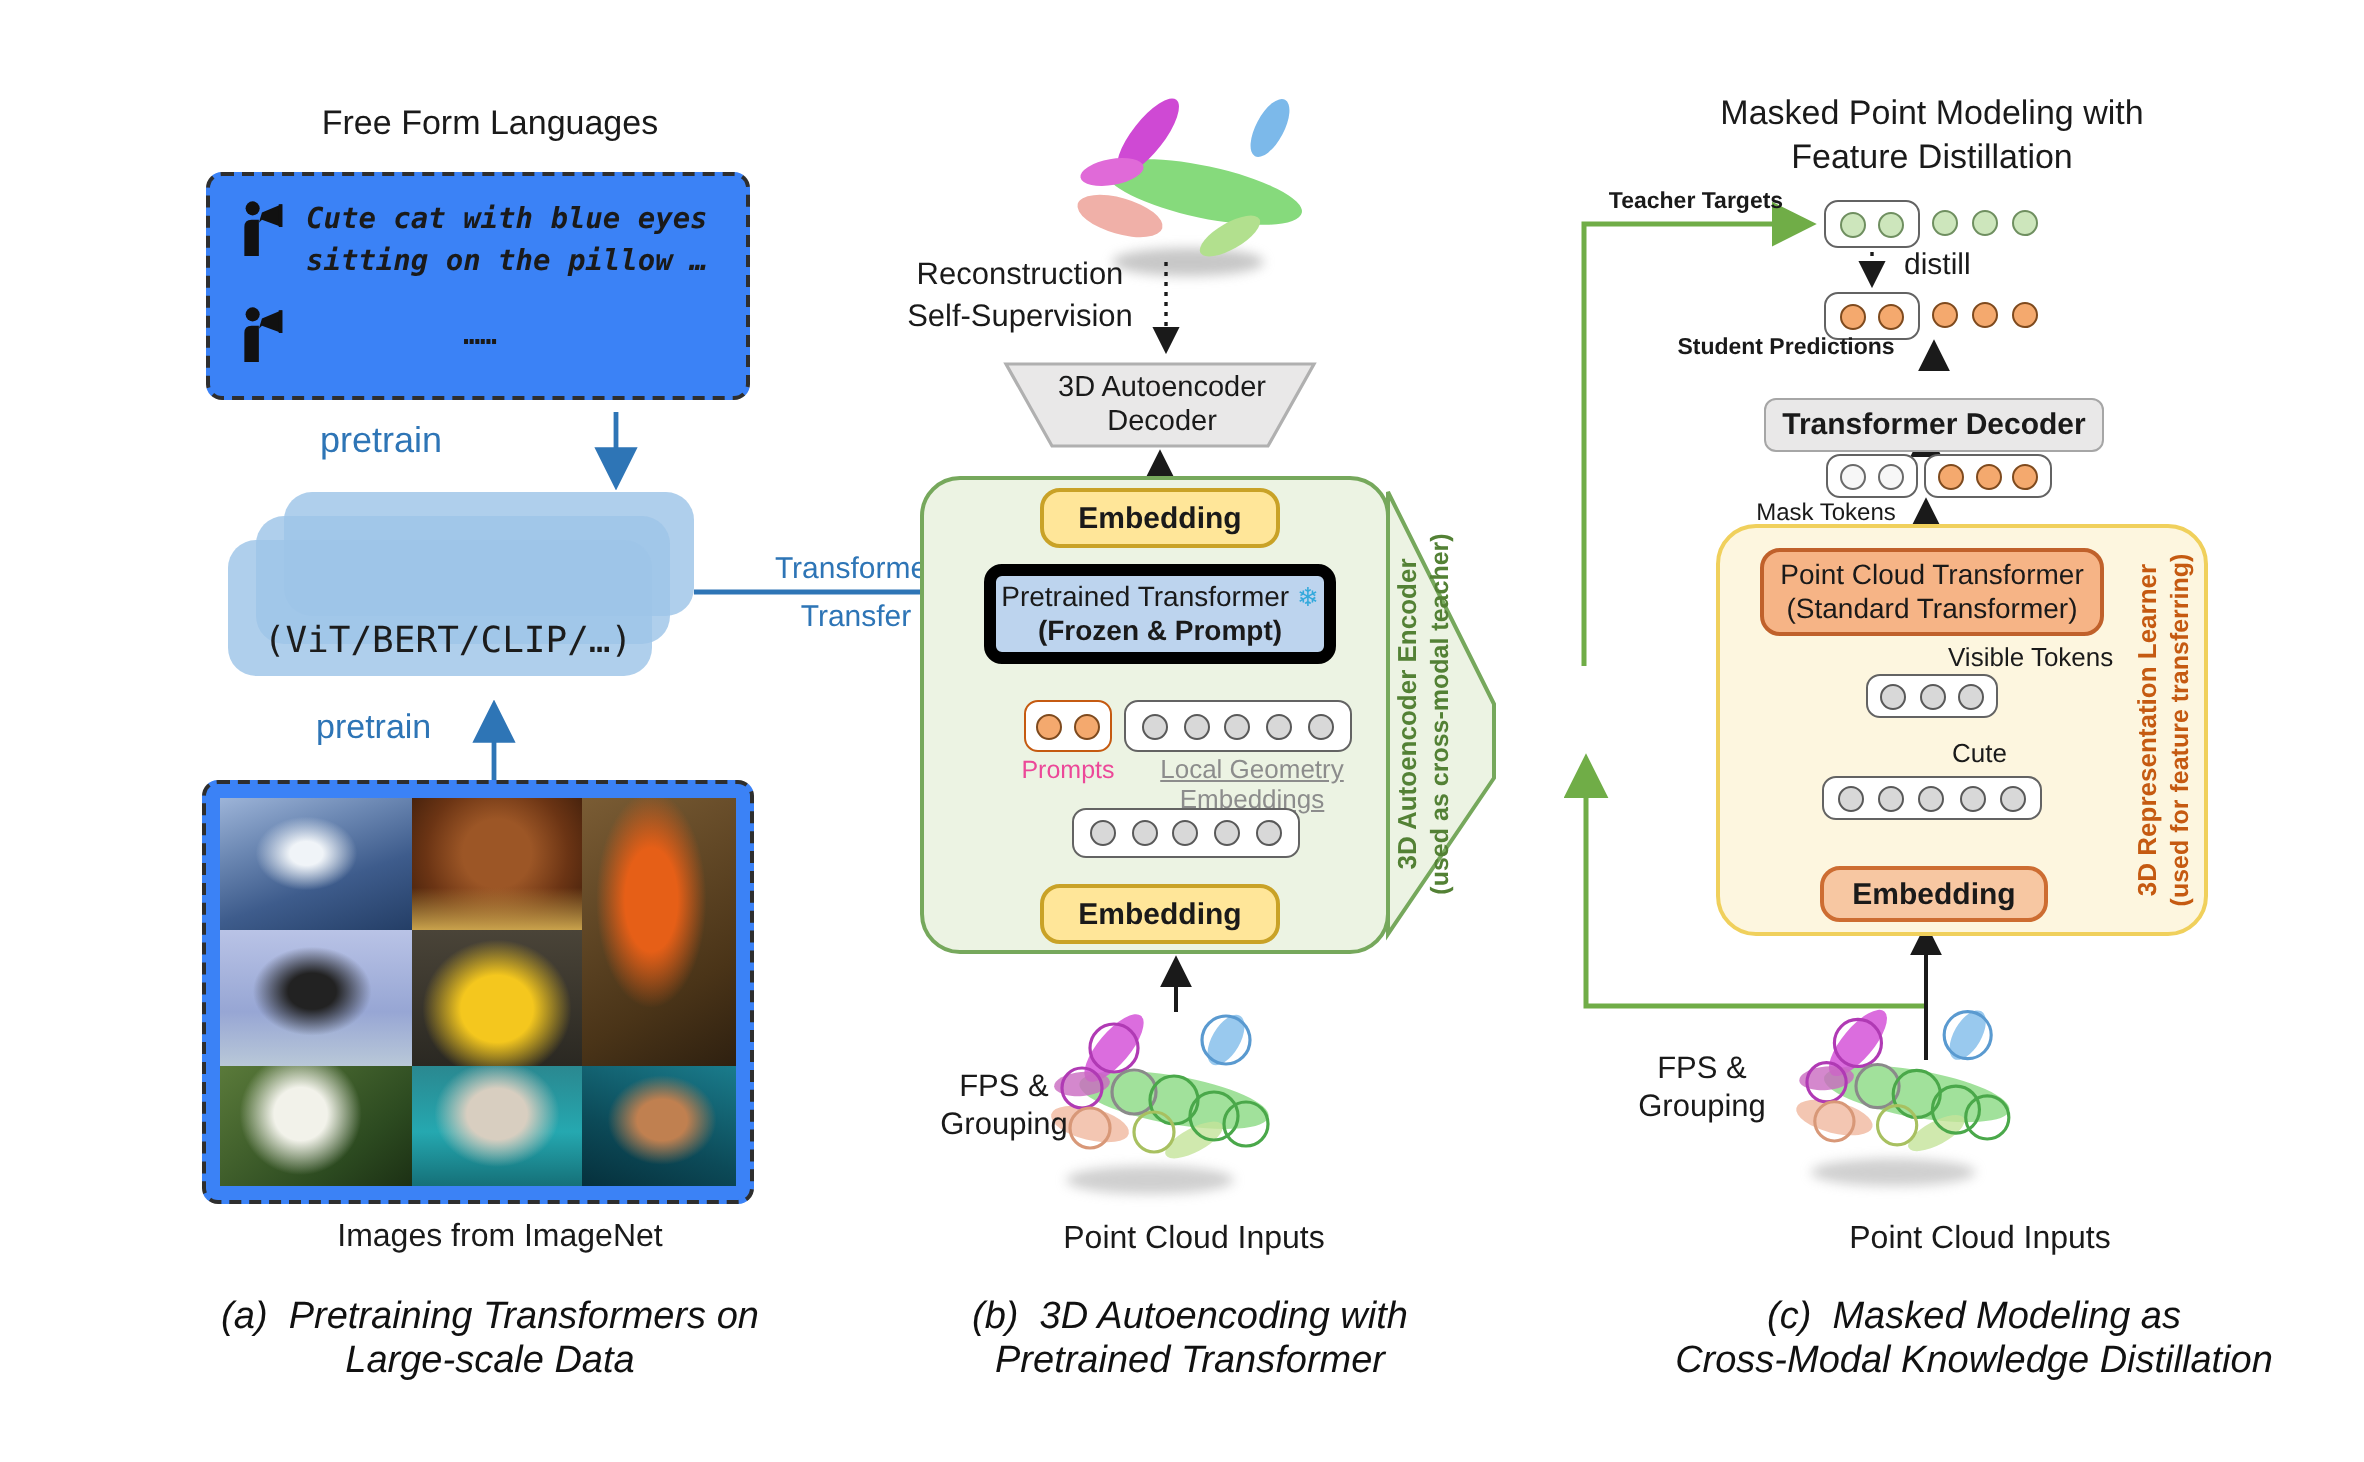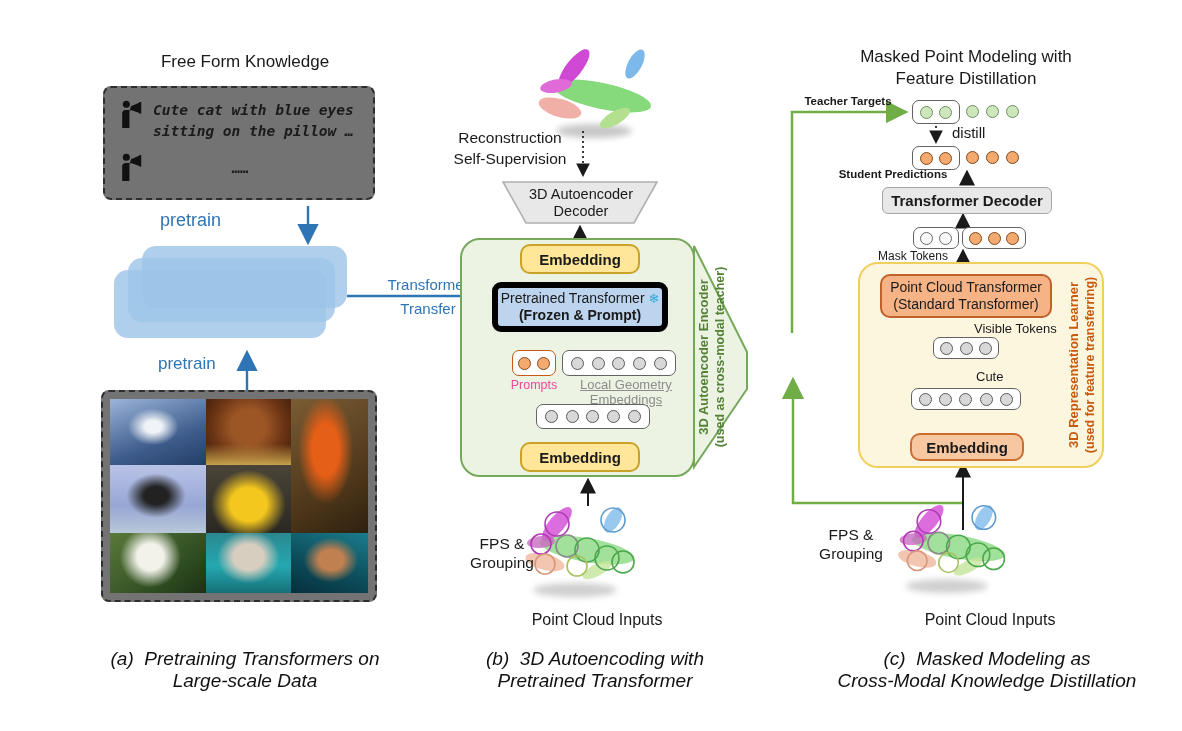--- a/index.html
+++ b/index.html
@@ -2,33 +2,33 @@
 <html><head>
 <meta charset="utf-8">
 <style>
   html,body{margin:0;padding:0;background:#fff;}
   #canvas{position:relative;width:1182px;height:731px;background:#ffffff;overflow:hidden;
           font-family:"Liberation Sans",sans-serif;color:#1a1a1a;}
   .abs{position:absolute;box-sizing:border-box;}
   .ctr{text-align:center;}
   .layer{position:absolute;left:0;top:0;pointer-events:none;}
   .mono{font-family:"DejaVu Sans Mono",monospace;}
-  .dashedbox{border:2px dashed #2e2e2e;border-radius:8px;background:#737373;}
+  .dashedbox{border:2px dashed #2e2e2e;border-radius:8px;background:#3b82f6;}
   .blue{color:#2e75b6;}
   .stackbox{background:rgba(158,197,232,0.82);border-radius:14px;}
   .yellowbox{background:#ffe699;border:2px solid #c9a227;border-radius:10px;
              display:flex;align-items:center;justify-content:center;font-weight:bold;font-size:15px;}
   .bluebox{background:#bdd4ee;border:6px solid #000000;border-radius:9px;
            display:flex;flex-direction:column;align-items:center;justify-content:center;font-size:14px;line-height:17px;}
   .greenbox{background:#ecf3e3;border:2px solid #76a85c;border-radius:20px;}
   .creambox{background:#fdf6df;border:2px solid #f0d05c;border-radius:20px;}
   .teacherbox{background:#e9f2e1;border:2px solid #70ad47;border-radius:10px;
               display:flex;flex-direction:column;align-items:center;justify-content:center;font-size:14.5px;line-height:18px;}
   .graybox{background:#e9e8e8;border:1.5px solid #a6a6a6;border-radius:6px;
-           display:flex;align-items:center;justify-content:center;font-size:15px;font-weight:600;}
+           display:flex;align-items:center;justify-content:center;font-size:15px;font-weight:600;margin-top:12px;}
   .orangebox{background:#f6b486;border:2px solid #c0612b;border-radius:10px;
              display:flex;flex-direction:column;align-items:center;justify-content:center;font-size:14px;line-height:17px;}
   .orangebox2{background:#f7c7a2;border:2px solid #cd6d32;border-radius:10px;
              display:flex;align-items:center;justify-content:center;font-weight:bold;font-size:15px;}
   .tokrect{background:#ffffff;border:1.6px solid #636363;border-radius:7px;
            display:flex;align-items:center;justify-content:space-evenly;}
   .tokrect.orange-border{border-color:#c55a11;}
   .tokfree{display:flex;gap:7px;align-items:center;}
   .dot{width:13px;height:13px;border-radius:50%;border:1.6px solid #595959;box-sizing:border-box;display:inline-block;}
   .dot-gray{background:#d8d8d8;}
@@ -144,21 +144,21 @@
       <line x1="247" y1="397" x2="247" y2="353" marker-end="url(#mBl)"></line>
       <line x1="347" y1="296" x2="484" y2="296" marker-end="url(#mBl)"></line>
     </g>
 
     <g stroke="#70ad47" stroke-width="2.5" fill="none">
       <polyline points="792,333 792,112 905,112" marker-end="url(#mGr)"></polyline>
       <polyline points="962,503 793,503 793,380" marker-end="url(#mGr)"></polyline>
     </g>
   </svg>
 
-  <div class="abs ctr" style="left:105px;top:52px;width:280px;font-size:17px;">Free Form Knowledge</div>
+  <div class="abs ctr" style="left:105px;top:52px;width:280px;font-size:17px;">Free Form Languages</div>
 
   <div class="abs dashedbox" style="left:103px;top:86px;width:272px;height:114px;">
     <svg class="abs" style="left:14px;top:11px;" width="25" height="29" viewBox="0 0 24 28" fill="#111">
       <circle cx="7" cy="5" r="3.4"></circle>
       <path d="M3 28 L3 14 Q3 10.5 6.5 10.5 L10 10.5 L10 28 Z"></path>
       <polygon points="10,12 11.5,7 21,3 21,14 11.5,10.5"></polygon>
       <rect x="19.6" y="3" width="1.8" height="11"></rect>
     </svg>
     <div class="abs mono" style="left:48px;top:12px;width:218px;font-size:14.5px;line-height:21px;font-style:italic;font-weight:bold;">
       <div>Cute cat with blue eyes</div>
@@ -171,38 +171,40 @@
       <rect x="19.6" y="3" width="1.8" height="11"></rect>
     </svg>
     <div class="abs mono ctr" style="left:60px;top:72px;width:150px;font-size:14px;font-weight:bold;">……</div>
   </div>
 
   <div class="abs blue" style="left:160px;top:210px;font-size:18px;">pretrain</div>
 
   <div class="abs stackbox" style="left:142px;top:246px;width:205px;height:62px;"></div>
   <div class="abs stackbox" style="left:128px;top:258px;width:207px;height:64px;"></div>
   <div class="abs stackbox" style="left:114px;top:270px;width:212px;height:68px;"></div>
+  <div class="abs mono ctr" style="left:110px;top:310px;width:228px;font-size:18px;color:#1c1c1c;">(ViT/BERT/CLIP/…)</div>
 
   <div class="abs blue ctr" style="left:372px;top:276px;width:112px;font-size:15px;">Transformer</div>
   <div class="abs blue ctr" style="left:372px;top:300px;width:112px;font-size:15px;">Transfer</div>
 
   <div class="abs blue" style="left:158px;top:354px;font-size:17px;">pretrain</div>
 
   <div class="abs dashedbox" style="left:101px;top:390px;width:276px;height:212px;padding:7px;">
     <div class="imggrid" style="width:100%;height:100%;">
       <div class="ph-mountain"></div>
       <div class="ph-dog"></div>
       <div class="ph-salamander" style="grid-column:3;grid-row:1/3;"></div>
       <div class="ph-eagle"></div>
       <div class="ph-taxi"></div>
       <div class="ph-panda"></div>
       <div class="ph-cat"></div>
       <div class="ph-lionfish"></div>
     </div>
   </div>
+  <div class="abs ctr" style="left:135px;top:610px;width:230px;font-size:16px;">Images from ImageNet</div>
 
   <div class="abs ctr cap" style="left:95px;top:648px;width:300px;">
     <div>(a)&nbsp;&nbsp;Pretraining Transformers on</div>
     <div>Large-scale Data</div>
   </div>
 
   <div class="abs ctr" style="left:442px;top:127px;width:136px;font-size:15.5px;line-height:21px;">
     <div>Reconstruction</div>
     <div>Self-Supervision</div>
   </div>

